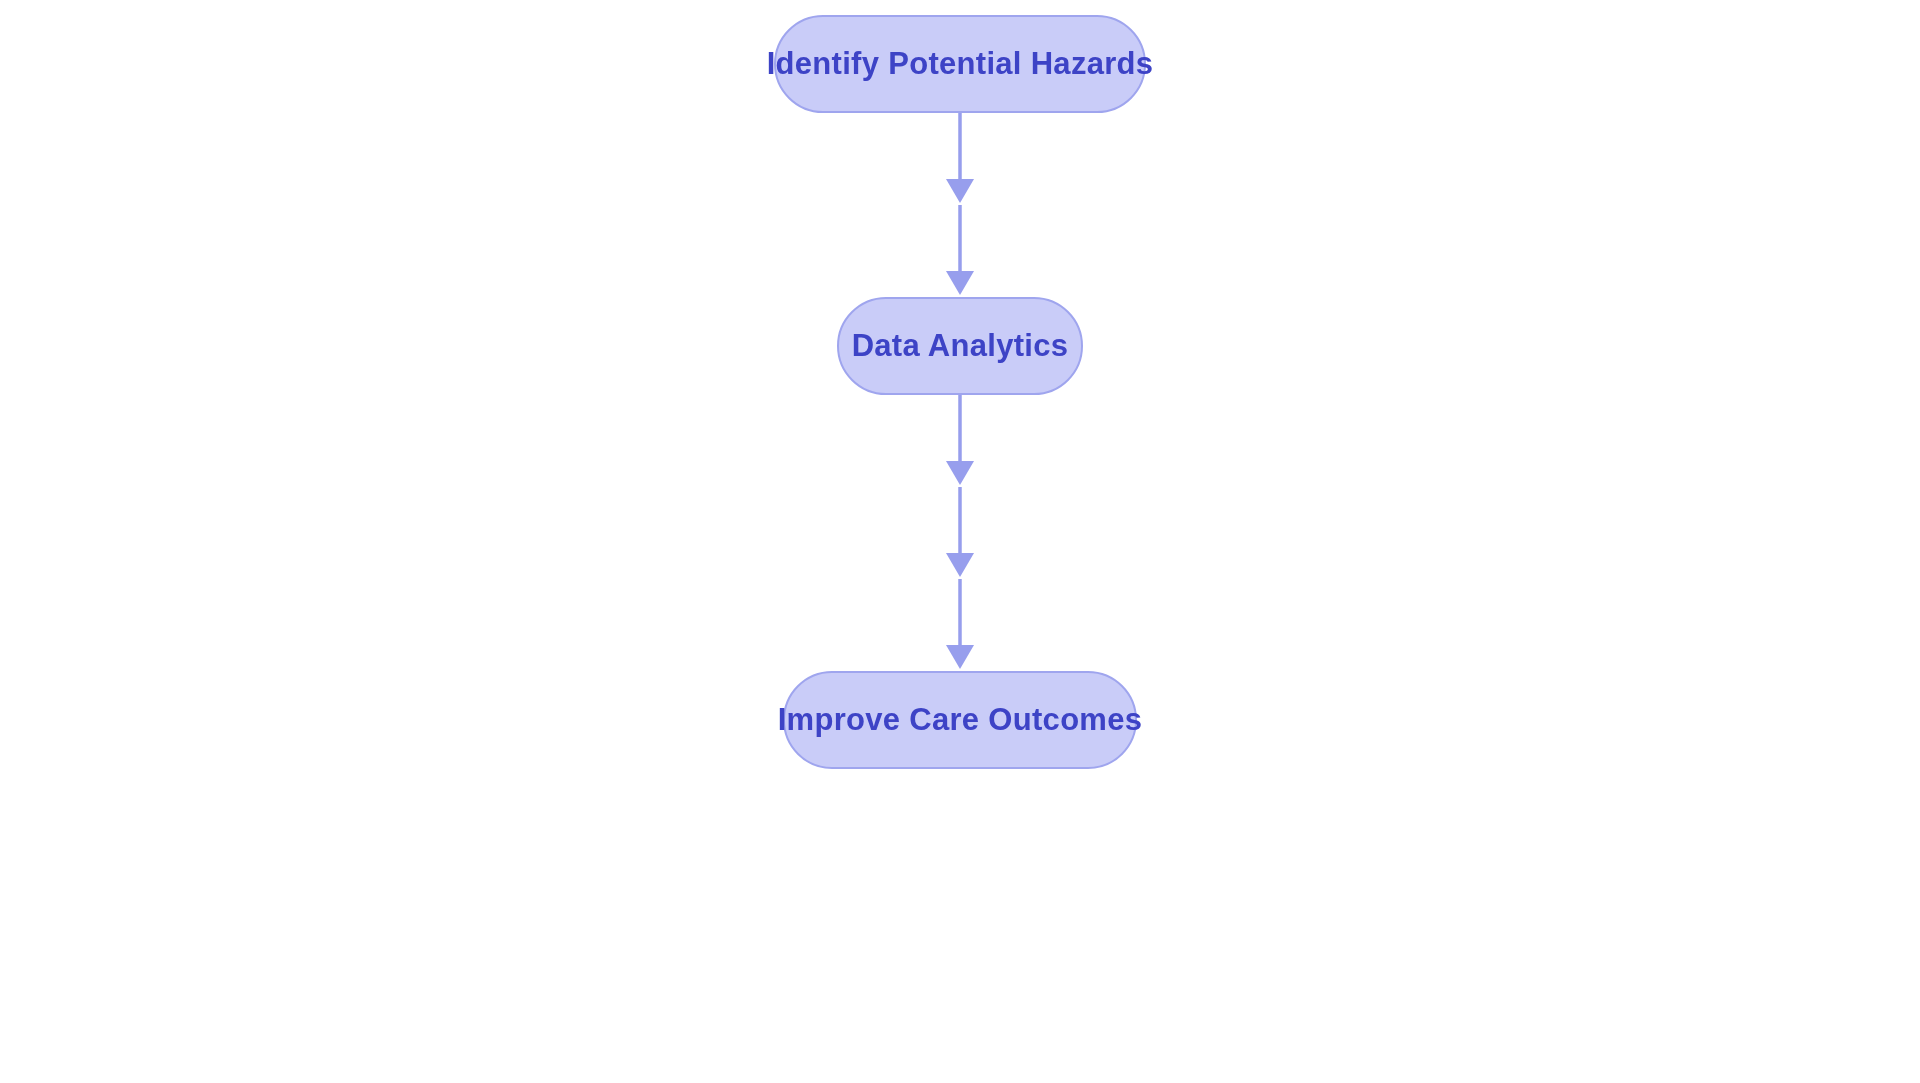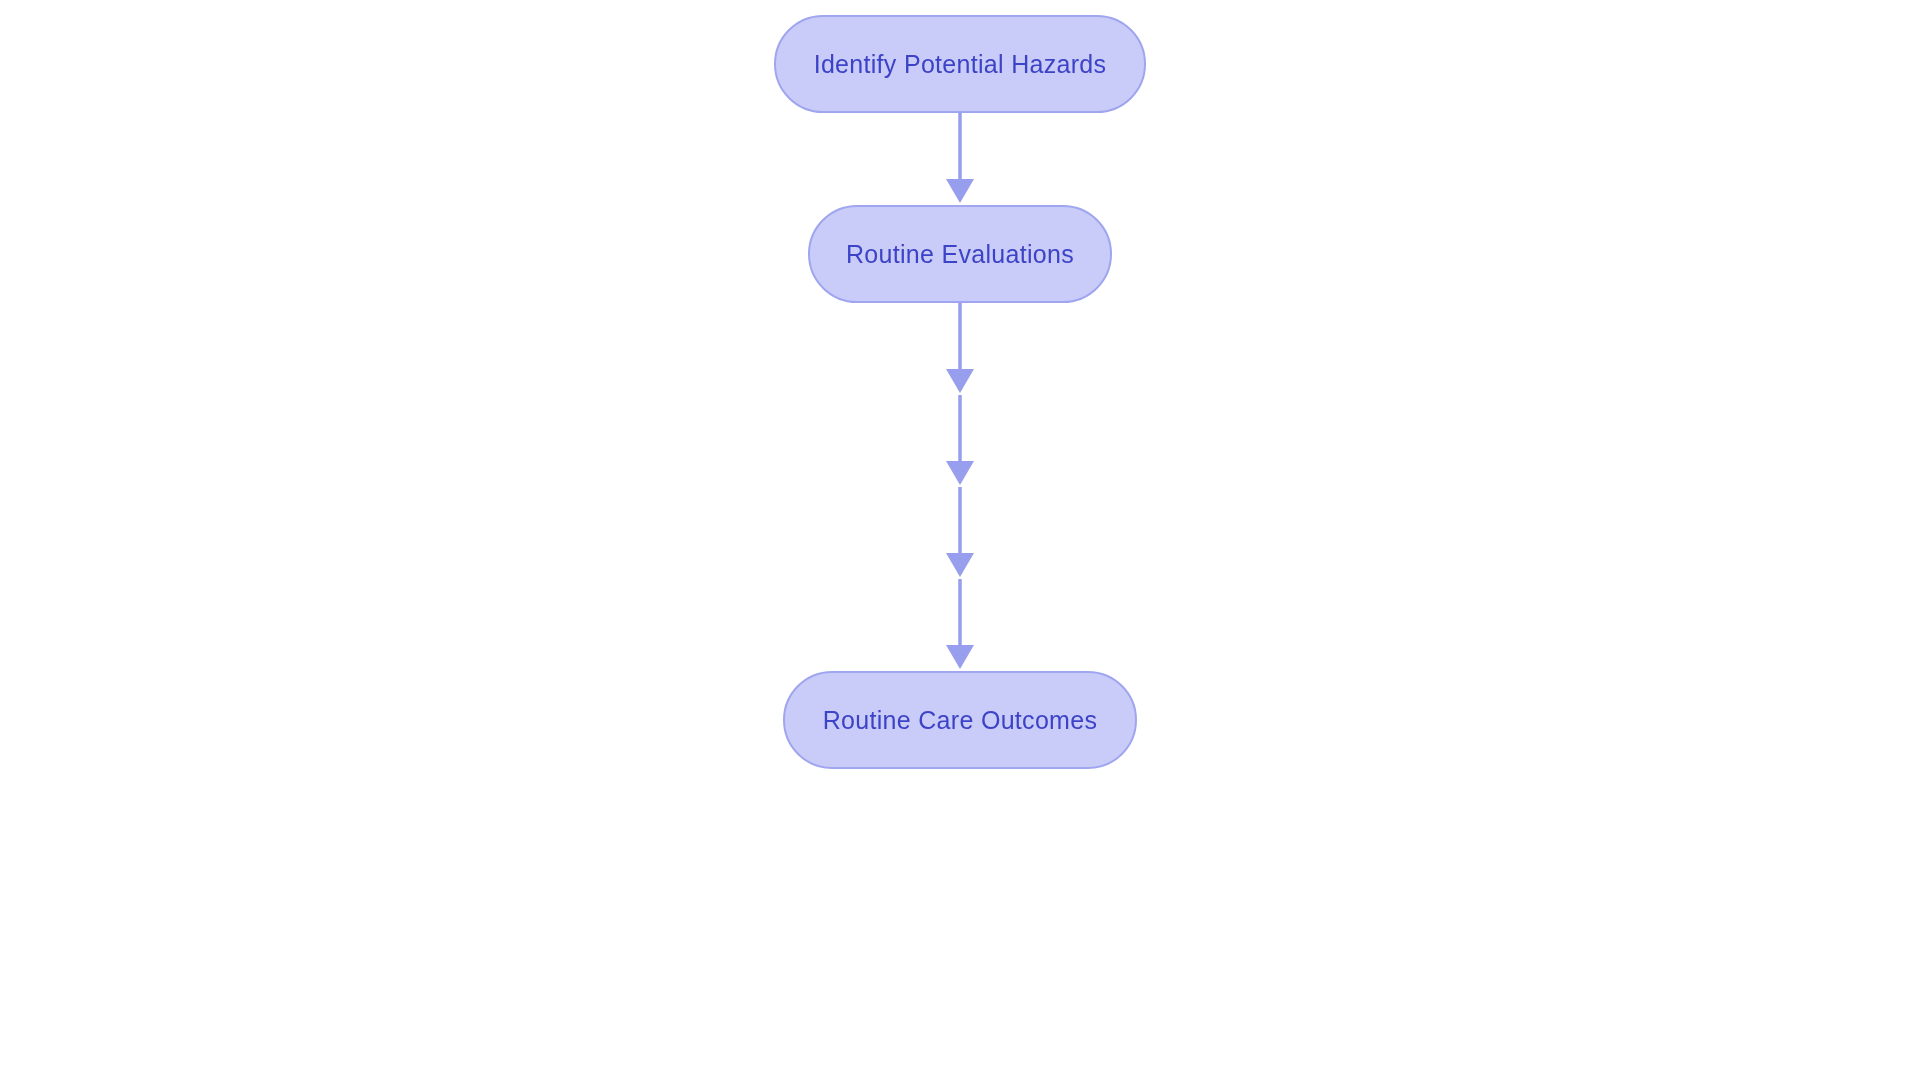--- a/index.html
+++ b/index.html
@@ -33,22 +33,22 @@
     border-radius: 49px;
     background: var(--node_fill);
     border: 2px solid var(--node_border);
     display: flex;
     align-items: center;
     justify-content: center;
     flex: 0 0 auto;
   }
   .node span {
     color: var(--text_color);
-    font-size: 25px;
-    font-weight: 400;
+    font-size: 31px;
+    font-weight: 700;
     letter-spacing: 0.3px;
     white-space: nowrap;
   }
   .n1 { width: 372px; }
   .n2 { width: 304px; }
   .n3 { width: 246px; }
   .n4 { width: 356px; }
   .n5 { width: 462px; }
   .n6 { width: 354px; }
   .arrow {
@@ -65,44 +65,44 @@
 
   <div class="node n1">
     <span>Identify Potential Hazards</span>
   </div>
 
   <svg class="arrow" width="40" height="92" viewBox="0 0 40 92" aria-hidden="true">
     <line x1="20" y1="0" x2="20" y2="68"></line>
     <polygon points="6,66 34,66 20,90"></polygon>
   </svg>
 
-  <div class="node n2">
-    <span>Routine Evaluations</span>
+
+  <svg class="arrow" width="40" height="92" viewBox="0 0 40 92" aria-hidden="true">
+    <line x1="20" y1="0" x2="20" y2="68"></line>
+    <polygon points="6,66 34,66 20,90"></polygon>
+  </svg>
+
+  <div class="node n3">
+    <span>Data Analytics</span>
   </div>
 
   <svg class="arrow" width="40" height="92" viewBox="0 0 40 92" aria-hidden="true">
     <line x1="20" y1="0" x2="20" y2="68"></line>
     <polygon points="6,66 34,66 20,90"></polygon>
   </svg>
 
 
   <svg class="arrow" width="40" height="92" viewBox="0 0 40 92" aria-hidden="true">
     <line x1="20" y1="0" x2="20" y2="68"></line>
     <polygon points="6,66 34,66 20,90"></polygon>
   </svg>
 
 
   <svg class="arrow" width="40" height="92" viewBox="0 0 40 92" aria-hidden="true">
     <line x1="20" y1="0" x2="20" y2="68"></line>
     <polygon points="6,66 34,66 20,90"></polygon>
   </svg>
 
-
-  <svg class="arrow" width="40" height="92" viewBox="0 0 40 92" aria-hidden="true">
-    <line x1="20" y1="0" x2="20" y2="68"></line>
-    <polygon points="6,66 34,66 20,90"></polygon>
-  </svg>
-
   <div class="node n6">
-    <span>Routine Care Outcomes</span>
+    <span>Improve Care Outcomes</span>
   </div>
 
 </div>
 
 </body></html>

